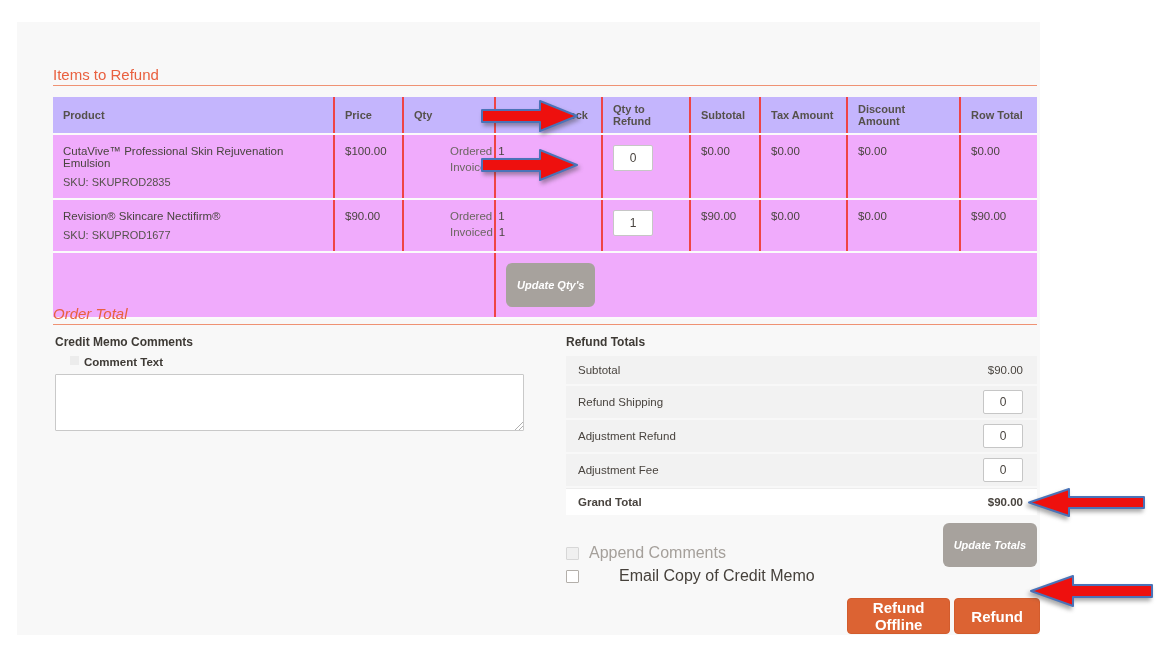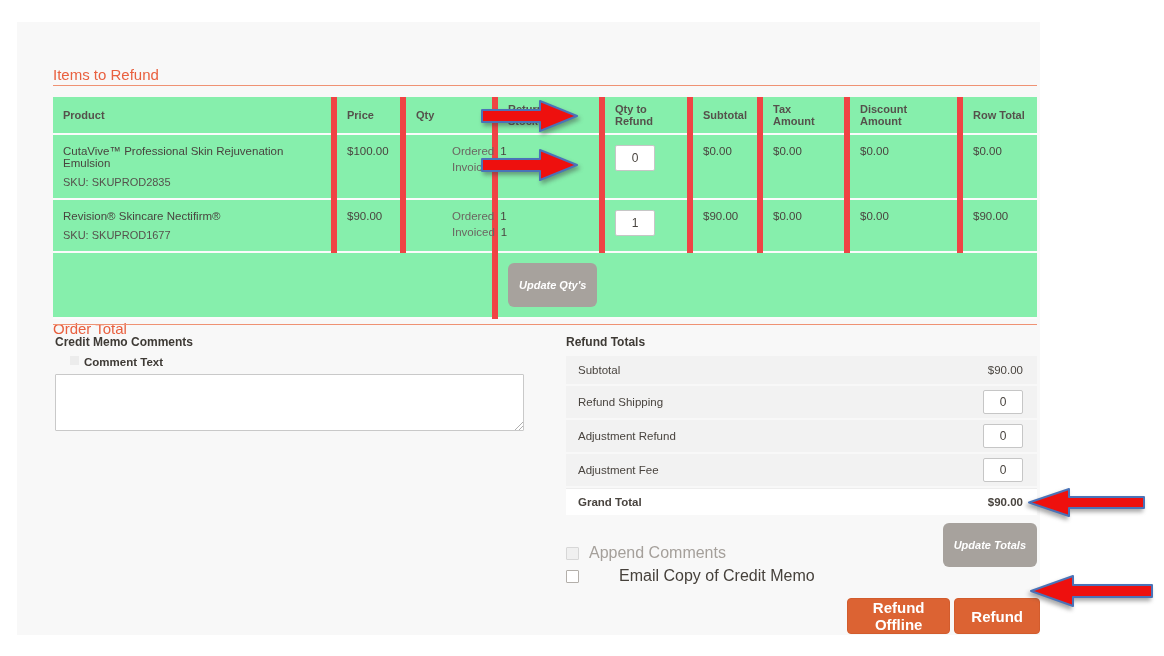--- a/index.html
+++ b/index.html
@@ -8,26 +8,26 @@
   .panel { position:absolute; left:17px; top:22px; width:1023px; height:613px;
            background:#f8f8f8; }
 
   
   .sec-title { position:absolute; font-size:15px; color:#e9603f; font-weight:400; }
   .sec-rule  { position:absolute; height:0; border-bottom:1px solid #ef9273; width:984px; left:36px; }
 
   
   table.items { position:absolute; left:36px; top:75px; width:984px;
                 border-collapse:collapse; table-layout:fixed; }
-  table.items th { background:#86efac; font-size:11px; font-weight:700; color:#55514c;
+  table.items th { background:#c4b5fd; font-size:11px; font-weight:700; color:#55514c;
                    text-align:left; padding:6px 10px; height:24px;
                    border-bottom:2px solid #fbfbfb; }
-  table.items td { background:#86efac; font-size:11.5px; vertical-align:top;
+  table.items td { background:#f0abfc; font-size:11.5px; vertical-align:top;
                    padding:10px; border-bottom:2px solid #fbfbfb; }
-  table.items th + th, table.items td + td { border-left:6px solid #ef4444; }
+  table.items th + th, table.items td + td { border-left:2px solid #ef4444; }
   .prod-name { color:#49443f; }
   .prod-sku  { color:#55514c; margin-top:7px; font-size:11px; }
   .qty-line  { white-space:nowrap; color:#6c6archive762;margin-left:36px; }
   .qty-line { color:#6b6661; }
   .qty-line + .qty-line { margin-top:4px; }
   .qty-line b { font-weight:400; color:#49443f; margin-left:6px; }
   .qty-input { width:40px; height:26px; border:1px solid #c6c6c6; border-radius:2px;
                background:#fff; text-align:center; font-size:12px; color:#49443f;
                font-family:"Liberation Sans", sans-serif; }
   td.footer-cell { height:34px; padding:4px 8px; }
@@ -146,21 +146,21 @@
       </tr>
       <tr>
         <td class="footer-cell" colspan="3"></td>
         <td class="footer-cell" colspan="6">
           <button class="btn-gray">Update Qty's</button>
         </td>
       </tr>
     </tbody>
   </table>
 
-  <div class="sec-title" style="left:36px; top:298px;">Order Total</div>
+  <div class="sec-title" style="left:36px; top:283px;font-style:italic;">Order Total</div>
   <div class="sec-rule" style="top:302px;"></div>
 
   <div class="block-title" style="left:38px; top:313px;">Credit Memo Comments</div>
   <div class="comment-label-row">
     <span class="comment-marker"></span>
     <span class="comment-label">Comment Text</span>
   </div>
   <textarea class="comment" style=""></textarea>
   <svg class="grip" viewBox="0 0 10 10">
     <line x1="2" y1="10" x2="10" y2="2" stroke="#b0b0b0" stroke-width="1"></line>

